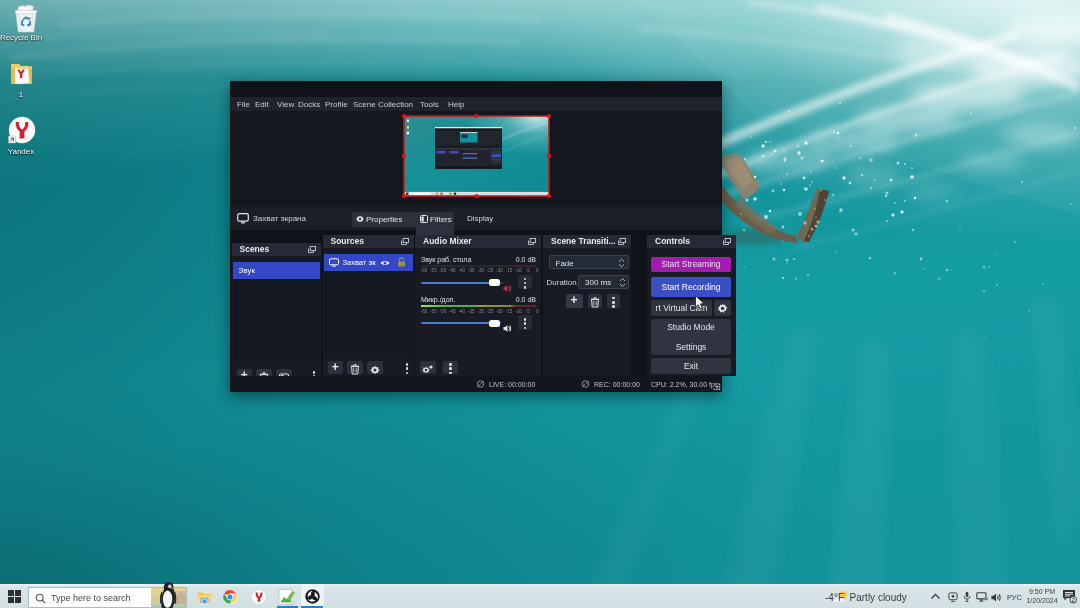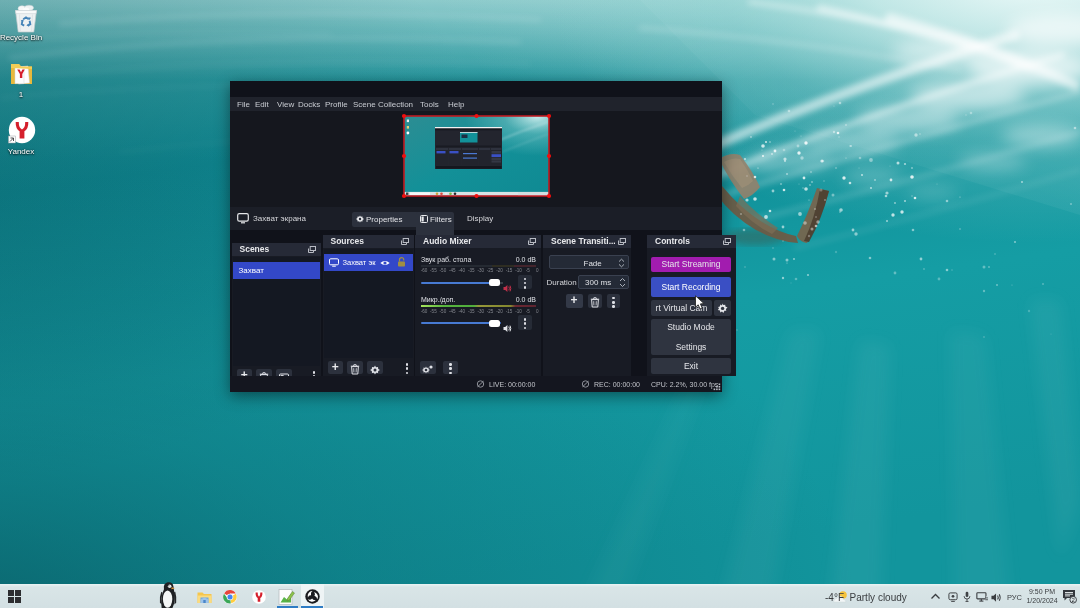--- a/index.html
+++ b/index.html
@@ -430,21 +430,21 @@
     <div class="abs" style="left:237px; top:7px; font-size:8px; color:#d5d6da;">Display</div>
   </div>
   <div id="docks">
 
   <div class="dock" style="left:1.5px; width:89px;margin-top:8px;">
     <div class="dhead">Scenes<svg class="pop" viewBox="0 0 8 7">
             <rect x="2.2" y="0.5" width="5.3" height="4" fill="none" stroke="#b9bcc4" stroke-width="1"></rect>
             <path d="M0.5 2.5 L0.5 6.5 L5.5 6.5 L5.5 4.8" fill="none" stroke="#b9bcc4" stroke-width="1"></path>
           </svg></div>
     <div class="abs" style="left:1px; top:14px; width:87px; height:109px; background:#141822;"></div>
-    <div class="abs" style="left:1px; top:18.5px; width:87px; height:17px; background:#3348c8; color:#fff; font-size:8px; line-height:17px; padding-left:6px;">Захват</div>
+    <div class="abs" style="left:1px; top:18.5px; width:87px; height:17px; background:#3348c8; color:#fff; font-size:8px; line-height:17px; padding-left:6px;">Звук</div>
     <div class="tbtn" style="left:5px; top:125.5px;">
           <div style="font-size:12px; font-weight:bold; line-height:12px; color:#e8e9ec;">+</div>
         </div>
     <div class="tbtn" style="left:24.5px; top:125.5px;"><svg width="10" height="11" viewBox="0 0 10 11" style="margin-top:1px;">
             <path d="M1.6 2.6 L8.4 2.6 L7.8 10 L2.2 10 Z" fill="none" stroke="#dfe1e6" stroke-width="1"></path>
             <line x1="0.8" y1="2.2" x2="9.2" y2="2.2" stroke="#dfe1e6" stroke-width="1"></line>
             <path d="M3.6 2 L3.9 0.7 L6.1 0.7 L6.4 2" fill="none" stroke="#dfe1e6" stroke-width="0.9"></path>
             <line x1="3.7" y1="4.2" x2="3.9" y2="8.4" stroke="#dfe1e6" stroke-width="0.8"></line>
             <line x1="6.3" y1="4.2" x2="6.1" y2="8.4" stroke="#dfe1e6" stroke-width="0.8"></line>
           </svg></div>
@@ -581,21 +581,21 @@
           </div>
         </div>
   </div>
 
   <div class="dock" style="left:313px; width:87.5px;">
     <div class="dhead">Scene Transiti...<svg class="pop" viewBox="0 0 8 7">
             <rect x="2.2" y="0.5" width="5.3" height="4" fill="none" stroke="#b9bcc4" stroke-width="1"></rect>
             <path d="M0.5 2.5 L0.5 6.5 L5.5 6.5 L5.5 4.8" fill="none" stroke="#b9bcc4" stroke-width="1"></path>
           </svg></div>
     <div class="abs" style="left:5.5px; top:20px; width:80.5px; height:14px; background:#242a36; border:1px solid #3a4150; border-radius:2px;">
-      <div class="abs" style="left:6px; top:2.5px; font-size:8px; color:#dfe1e6;margin-left:28px;">Fade</div>
+      <div class="abs" style="left:6px; top:2.5px; font-size:8px; color:#dfe1e6;">Fade</div>
       <svg class="abs" style="right:3px; top:2px;" width="7" height="10" viewBox="0 0 7 10">
             <path d="M1 3.6 L3.5 1.2 L6 3.6" stroke="#aab0b9" stroke-width="1" fill="none"></path>
             <path d="M1 6.4 L3.5 8.8 L6 6.4" stroke="#aab0b9" stroke-width="1" fill="none"></path>
           </svg>
     </div>
     <div class="abs" style="left:3.5px; top:43px; font-size:8px; color:#d5d6da;">Duration</div>
     <div class="abs" style="left:35px; top:39.5px; width:51px; height:14.5px; background:#242a36; border:1px solid #3a4150; border-radius:2px;">
       <div class="abs" style="left:6px; top:2.8px; font-size:8px; color:#dfe1e6;">300 ms</div>
       <svg class="abs" style="right:2px; top:1.5px;" width="7" height="11" viewBox="0 0 7 11">
             <path d="M1 4 L3.5 1.5 L6 4" stroke="#aab0b9" stroke-width="1" fill="none"></path>
@@ -671,20 +671,34 @@
 
   <svg class="abs" style="left:8px; top:6px;" width="13" height="13" viewBox="0 0 13 13">
     <g fill="#2d2d30">
         <rect x="0" y="0" width="6" height="6"></rect>
         <rect x="7" y="0" width="6" height="6"></rect>
         <rect x="0" y="7" width="6" height="6"></rect>
         <rect x="7" y="7" width="6" height="6"></rect>
       </g>
   </svg>
 
+  <div class="abs" style="left:28px; top:2.5px; width:159px; height:21.5px; background:#fdfefe; border:1px solid #aebbbe; overflow:hidden;">
+    <svg class="abs" style="left:6px; top:5px;" width="11" height="11" viewBox="0 0 11 11">
+        <circle cx="4.6" cy="4.6" r="3.4" fill="none" stroke="#4f4f52" stroke-width="1.1"></circle>
+        <line x1="7.2" y1="7.2" x2="10" y2="10" stroke="#4f4f52" stroke-width="1.1"></line>
+      </svg>
+    <div class="abs" style="left:22px; top:5px; font-size:9px; color:#484a4d;">Type here to search</div>
+    <svg class="abs" style="left:122px; top:0;" width="37" height="21.5" viewBox="0 0 37 21.5">
+      <rect x="0" y="0" width="37" height="21.5" fill="#d9cb94"></rect>
+      <rect x="0" y="0" width="37" height="8" fill="#e3d38f"></rect>
+      <rect x="20" y="3" width="17" height="18.5" fill="#cfc09c"></rect>
+      <path d="M24 8 L30 4 L36 9 L36 21.5 L24 21.5 Z" fill="#c4b292"></path>
+      <rect x="0" y="16" width="37" height="5.5" fill="#b9c8b4"></rect>
+    </svg>
+  </div>
 
 <svg class="abs" style="left:154px; top:-3px; z-index:30;" width="29" height="28" viewBox="0 0 32 31">
   <path d="M11 9 Q 10 3 15 1.5 Q 20.5 0.5 21.5 6 L 22 10 Q 23.5 14 23 20 Q 22.5 26 20 31 L 8.5 31 Q 7.5 24 8.5 17 Q 9.5 12 11 9 Z" fill="#1e2023"></path>
   <ellipse cx="15" cy="20" rx="5.2" ry="9.5" fill="#f4f6f6"></ellipse>
   <circle cx="17.3" cy="5.8" r="2" fill="#e9ebea"></circle>
   <circle cx="16.4" cy="5.2" r="0.6" fill="#17181a"></circle>
   <path d="M19.4 6.8 L23.2 8.1 L19.2 9 Z" fill="#e89a3a"></path>
   <path d="M9.5 13 Q 7.5 19 8.5 26 L 6.5 24 Q 6 17 8 12 Z" fill="#232528"></path>
   <path d="M21.5 13 Q 23.5 19 22.5 26 L 24.5 24 Q 25 17 23.5 12 Z" fill="#232528"></path>
 </svg>

